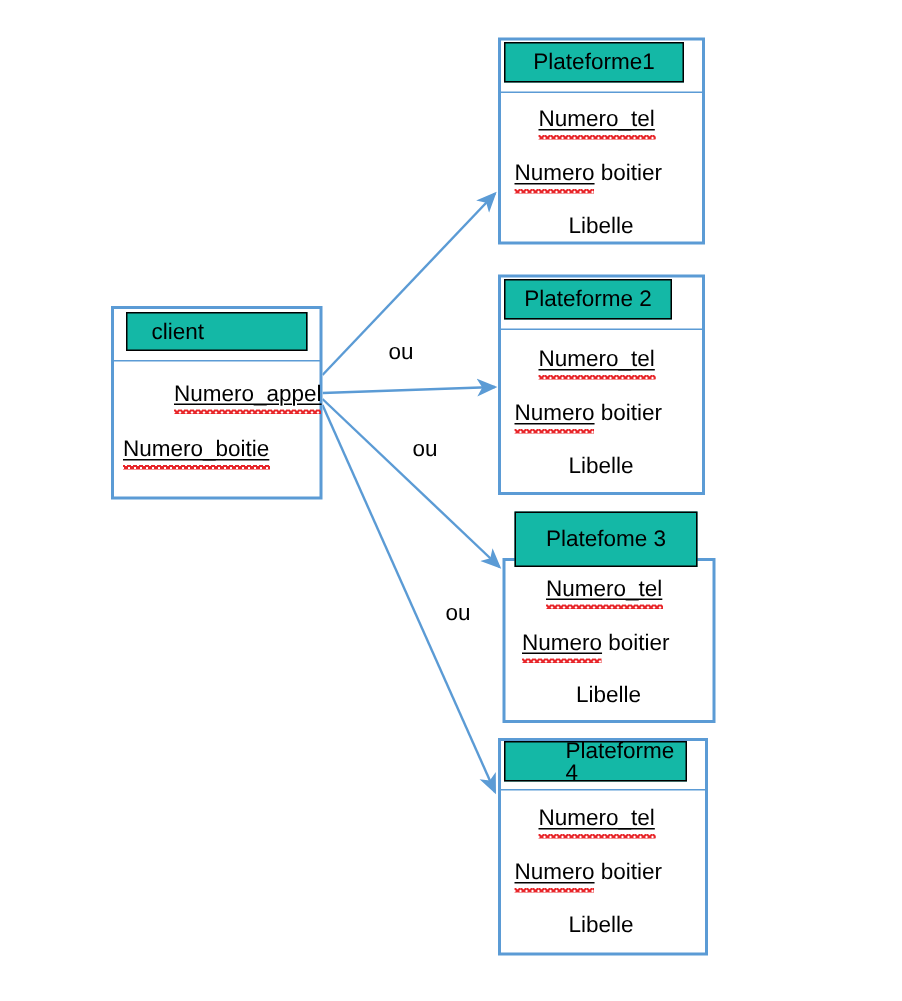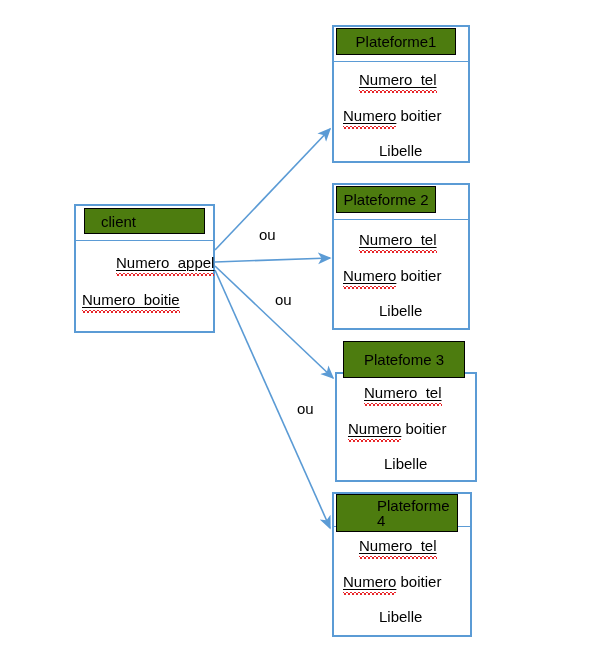--- a/index.html
+++ b/index.html
@@ -34,21 +34,21 @@
   .entity-frame {
     position: absolute;
     box-sizing: border-box;
     border: 2px solid #5B9BD5;
     background: transparent;
   }
   .entity-title {
     position: absolute;
     box-sizing: border-box;
     border: 1.5px solid #000000;
-    background: #4d7c0f;
+    background: #14b8a6;
     display: flex;
     align-items: center;
     justify-content: center;
     font-size: 15px;
     color: #000000;
     line-height: 1;
     z-index: 3;
   }
   .entity-title.left-align {
     justify-content: flex-start;
@@ -137,21 +137,21 @@
     <div class="attr" style="left:11px; top:83px;">
       <span class="u">Numero</span><span> boitier</span>
     </div>
     <div class="attr" style="left:47px; top:118px;">
       <span>Libelle</span>
     </div>
   </div>
 
   <div class="entity" style="left:332px; top:183px; width:138px; height:147px;">
     <div class="entity-frame" style="left:0; top:0; width:138px; height:147px;"></div>
-    <div class="entity-title" style="left:4px; top:3px; width:100px; height:27px;">Plateforme 2</div>
+    <div class="entity-title" style="left:4px; top:3px; width:112px; height:27px;">Plateforme 2</div>
     <div class="divider" style="left:1px; top:36px; width:136px;"></div>
     <div class="attr" style="left:27px; top:49px;">
       <span class="u">Numero_tel</span>
     </div>
     <div class="attr" style="left:11px; top:85px;">
       <span class="u">Numero</span><span> boitier</span>
     </div>
     <div class="attr" style="left:47px; top:120px;">
       <span>Libelle</span>
     </div>
@@ -167,21 +167,21 @@
     <div class="attr" style="left:13px; top:80px;">
       <span class="u">Numero</span><span> boitier</span>
     </div>
     <div class="attr" style="left:49px; top:115px;">
       <span>Libelle</span>
     </div>
   </div>
 
   <div class="entity" style="left:332px; top:492px; width:140px; height:145px;">
     <div class="entity-frame" style="left:0; top:0; width:140px; height:145px;"></div>
-    <div class="entity-title" style="left:4px; top:2px; width:122px; height:38px;padding-left:40px;">Plateforme 4</div>
+    <div class="entity-title" style="left:4px; top:2px; width:122px; height:27px;padding-left:40px;">Plateforme 4</div>
     <div class="divider" style="left:1px; top:34px; width:138px;"></div>
     <div class="attr" style="left:27px; top:46px;">
       <span class="u">Numero_tel</span>
     </div>
     <div class="attr" style="left:11px; top:82px;">
       <span class="u">Numero</span><span> boitier</span>
     </div>
     <div class="attr" style="left:47px; top:117px;">
       <span>Libelle</span>
     </div>

